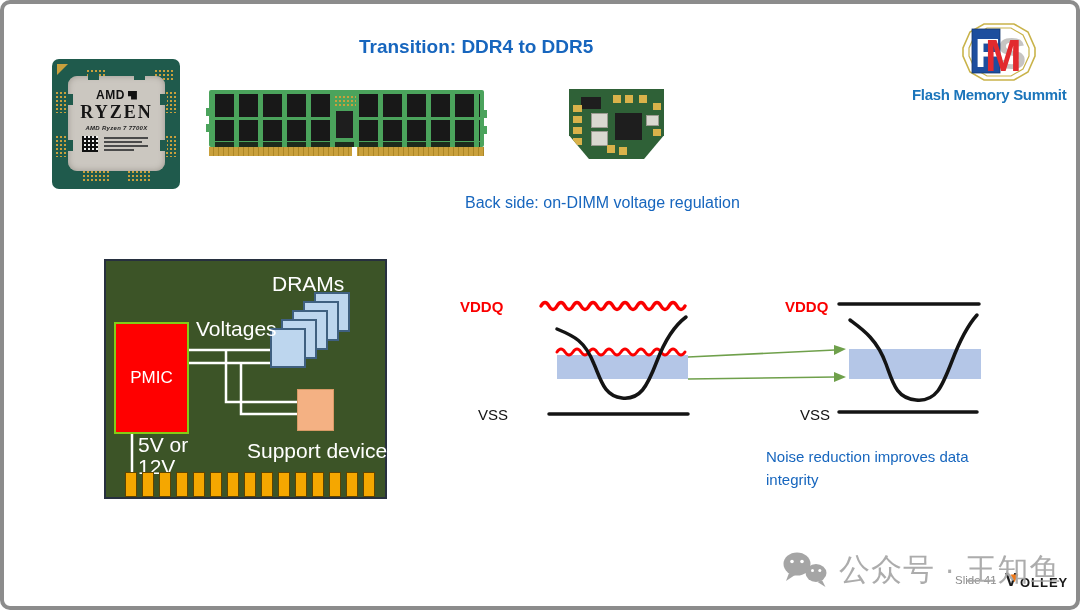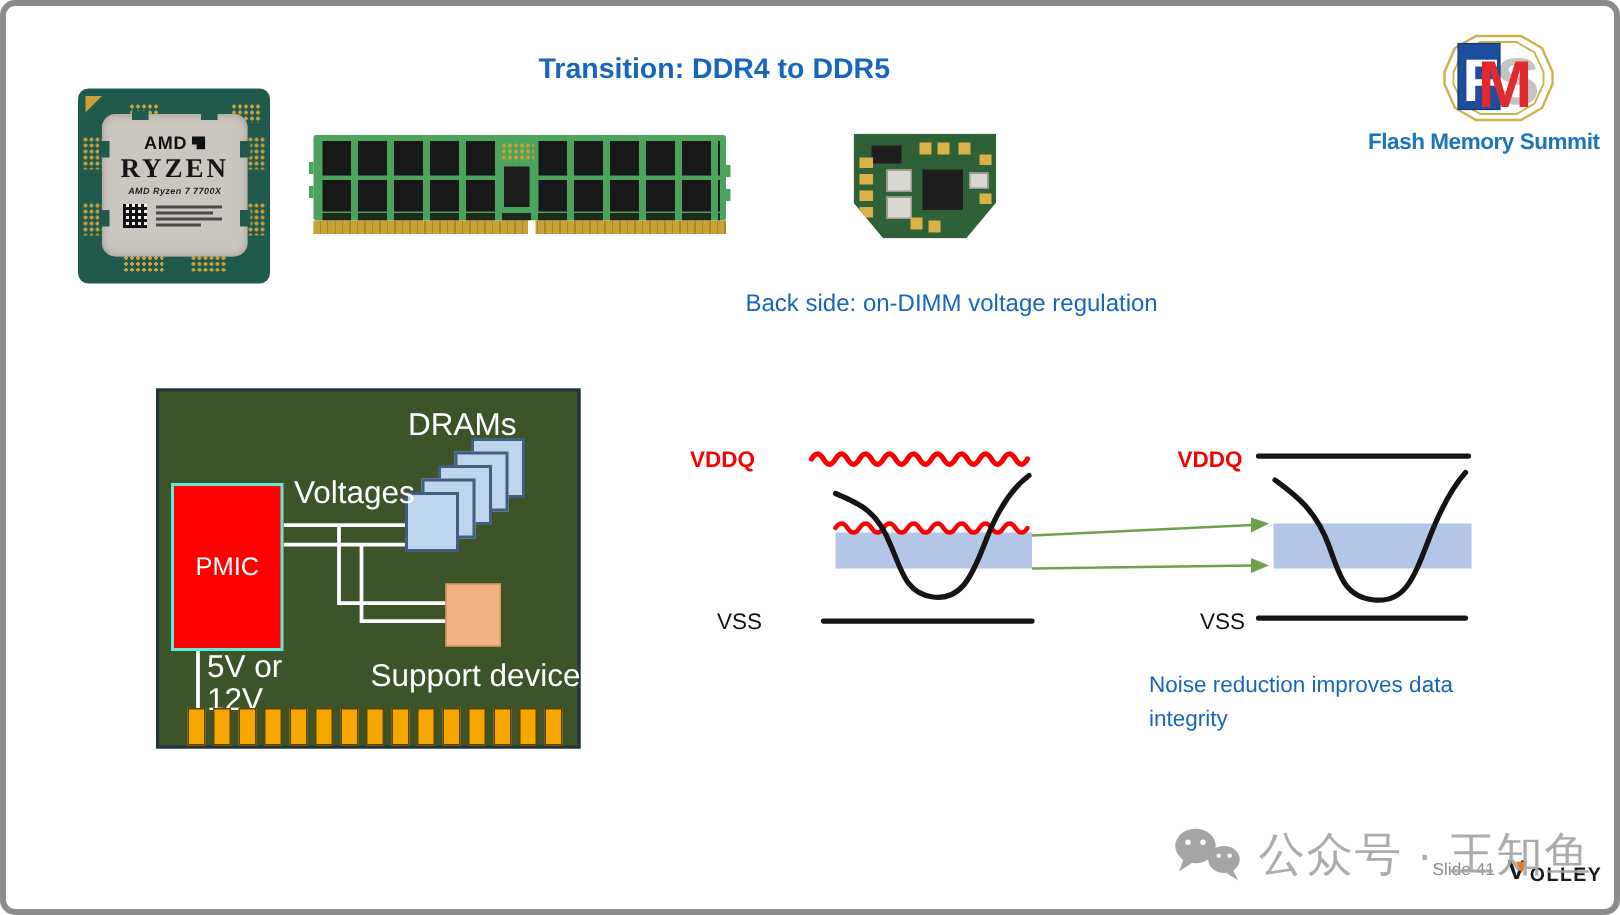--- a/index.html
+++ b/index.html
@@ -3,21 +3,21 @@
 <meta charset="utf-8">
 <style>
   html,body{margin:0;padding:0;background:#fff;}
   body{width:1080px;height:610px;position:relative;font-family:"Liberation Sans",sans-serif;overflow:hidden;}
   .abs{position:absolute;}
   .slide{position:absolute;left:0;top:0;width:1080px;height:610px;box-sizing:border-box;
          border:4px solid #8c8c8c;border-radius:10px;background:#fff;padding-left:48px;}
 
   
   .title{font-size:19px;font-weight:bold;color:var(--accent-blue);white-space:nowrap;}
-  .subcaption{font-size:16px;color:var(--accent-blue);white-space:nowrap;margin-left:32px;}
+  .subcaption{font-size:16px;color:var(--accent-blue);white-space:nowrap;}
 
   
   .fms-name{font-size:15px;font-weight:bold;color:var(--logo-blue);letter-spacing:-0.3px;white-space:nowrap;}
 
   
   .cpu{background:var(--cpu-teal);border-radius:7px;}
   .cpu .corner{width:0;height:0;border-top:11px solid var(--gold);border-right:11px solid transparent;left:5px;top:5px;}
   .padgrid{background:radial-gradient(var(--gold) 1.2px,transparent 1.4px) 0 0/4px 4px;}
   .ihs{background:#cbc7c0;border-radius:9px;box-shadow:inset 0 0 6px #9b968e;}
   .notch{background:var(--cpu-teal);}
@@ -40,21 +40,21 @@
   
   .minipcb{background:#2f6137;clip-path:polygon(0 0,100% 0,100% 66%,79% 100%,21% 100%,0 66%);}
   .blk{background:#1e1e1e;}
   .silv{background:#d9d8d0;border:1px solid #9a9a90;box-sizing:border-box;}
   .goldpad{background:#d9b24a;}
 
   
   .pmic-board{background:var(--diagram-green);border:2px solid #27303f;box-sizing:border-box;}
   .diagram-label{color:#fff;font-size:21px;white-space:nowrap;}
   .dram-sq{width:36px;height:40px;background:var(--dram-blue);border:2px solid var(--dram-border);box-sizing:border-box;}
-  .pmic-box{background:var(--pmic-red);border:2px solid #5eead4;box-sizing:border-box;display:flex;align-items:center;justify-content:center;}
+  .pmic-box{background:var(--pmic-red);border:2px solid #84cc16;box-sizing:border-box;display:flex;align-items:center;justify-content:center;}
   .support-box{background:var(--support-orange);border:1px solid #d89a66;box-sizing:border-box;}
   .pins{display:flex;gap:5px;}
   .pin{width:12px;height:25px;background:var(--pin-gold);border:1px solid #5e4400;box-sizing:border-box;}
 
   
   .rail-red{color:var(--rail-red);font-size:15px;font-weight:600;}
   .rail-black{color:#111;font-size:15px;}
   .wave-caption{font-size:15px;color:var(--accent-blue);line-height:1.55;}
 
   

